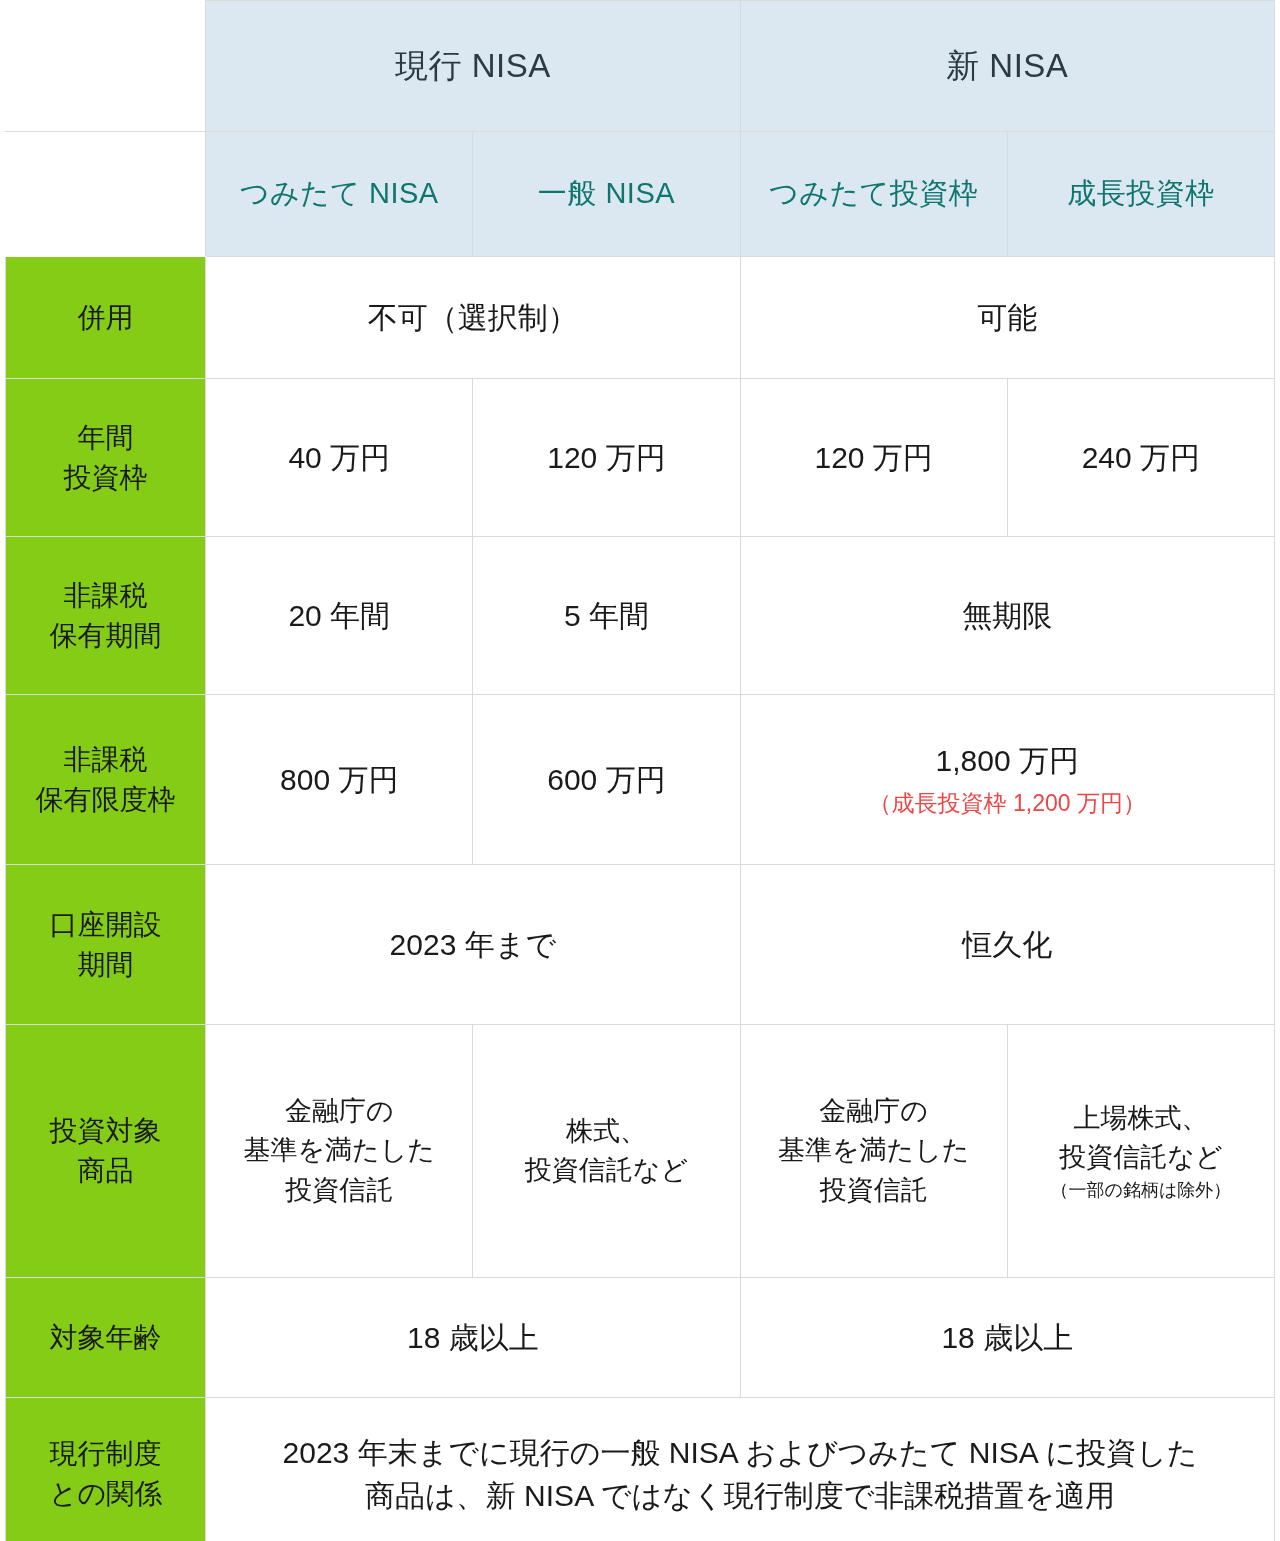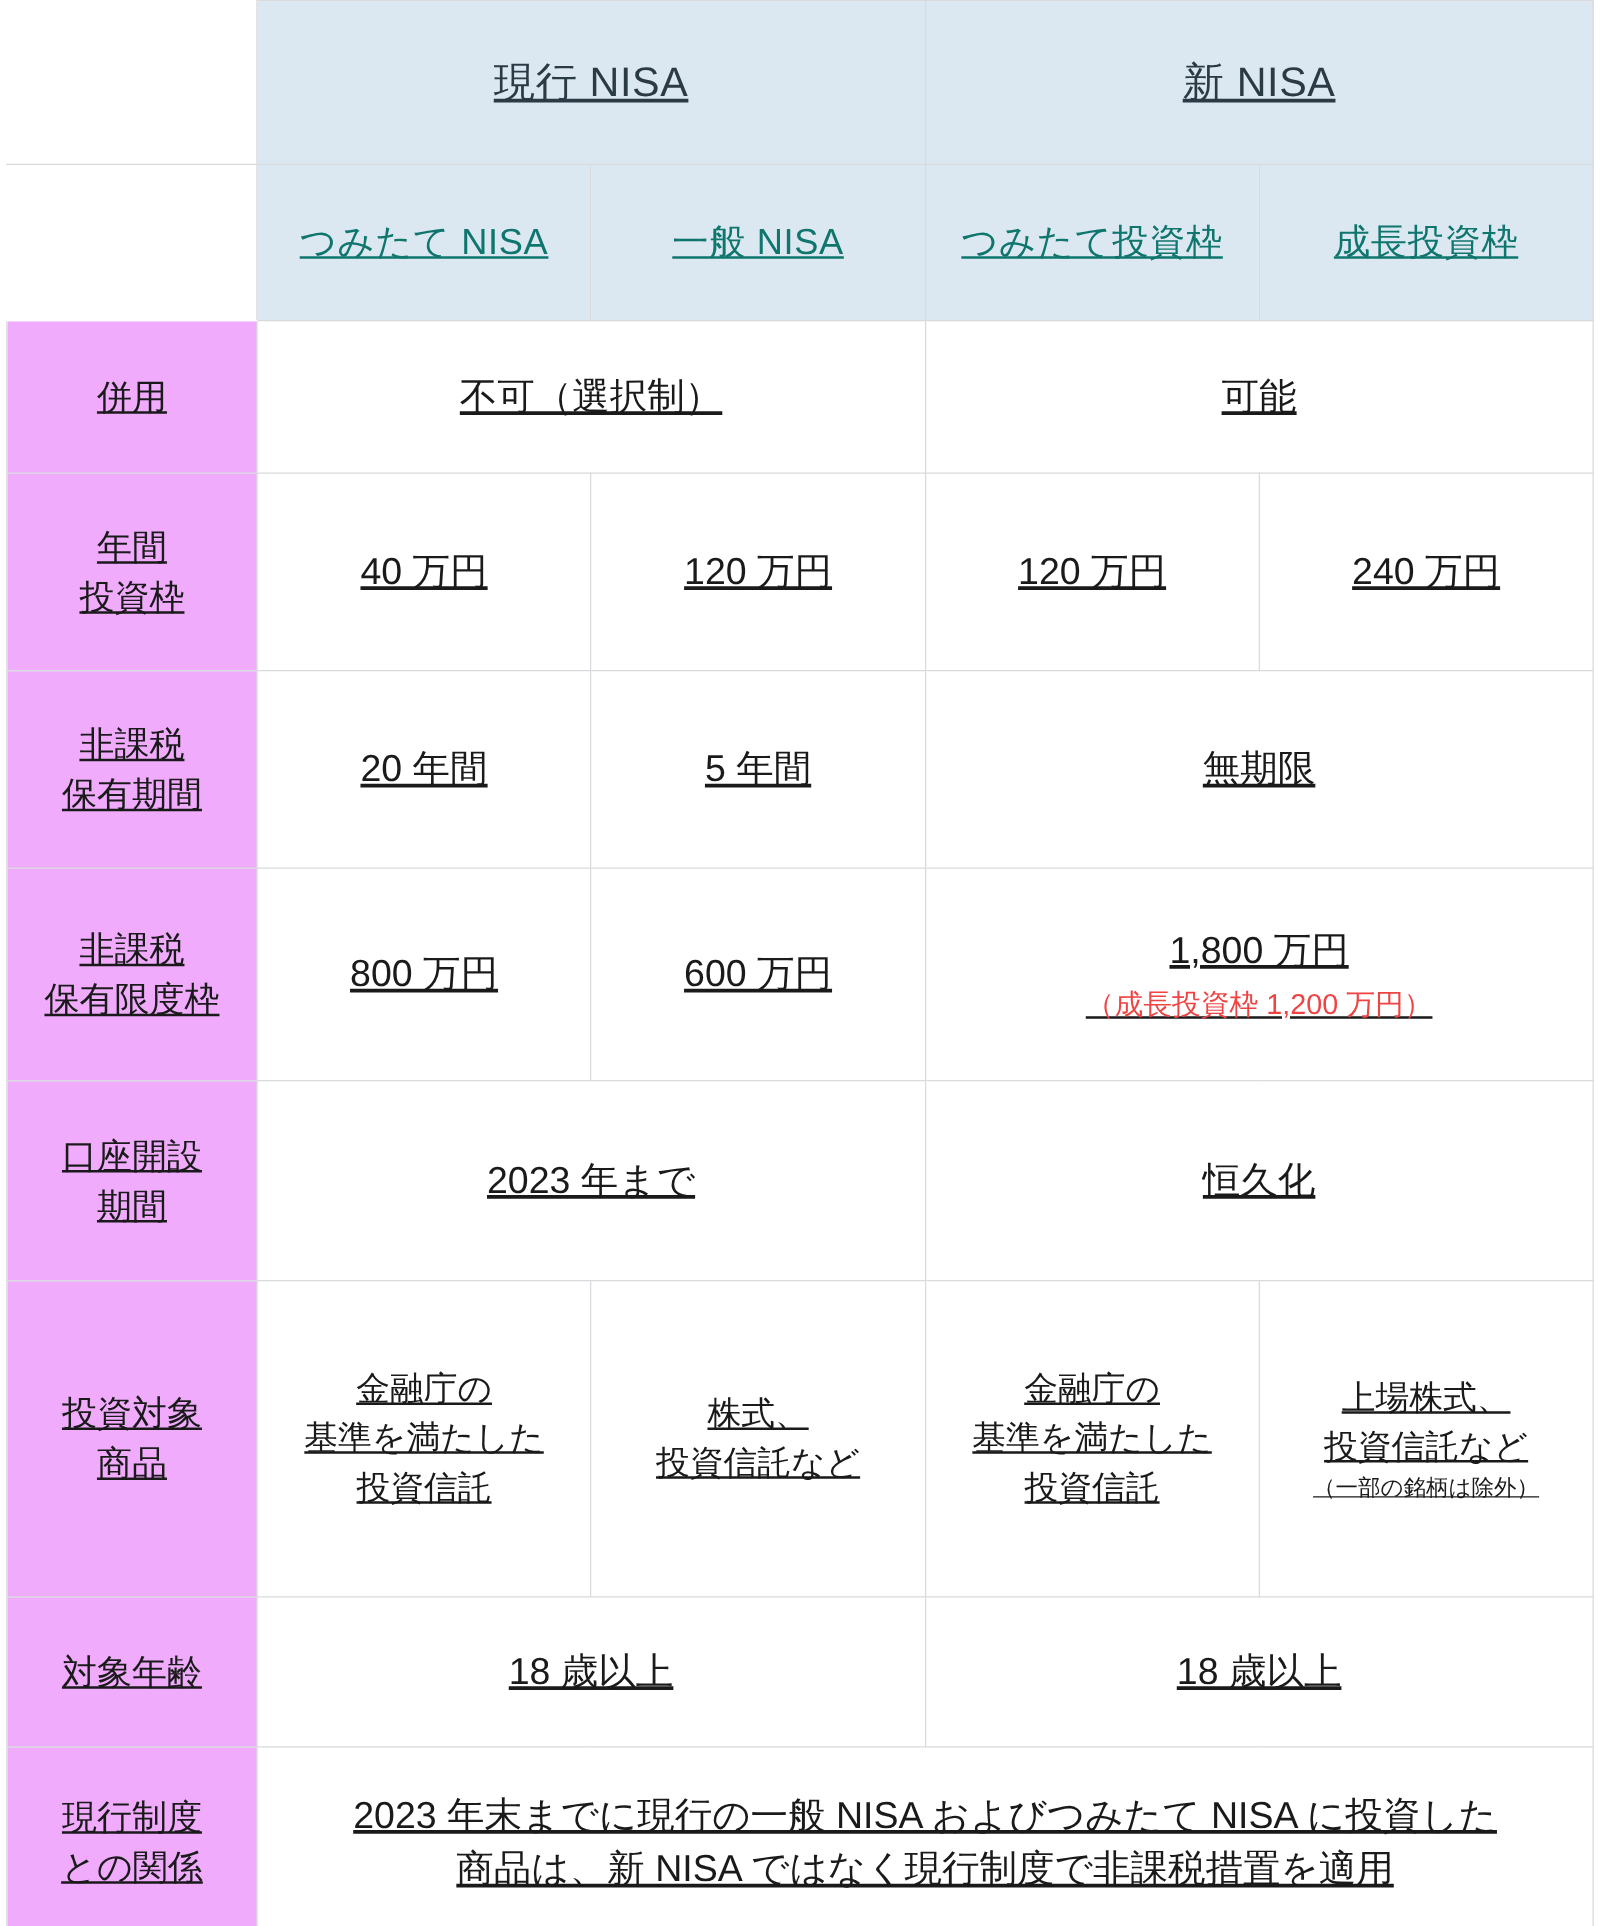--- a/index.html
+++ b/index.html
@@ -23,21 +23,20 @@
     width: 1270px;
     margin: 0 auto;
     table-layout: fixed;
   }
   table.nisa td, table.nisa th {
     border: 1px solid #d8dadd;
     text-align: center;
     vertical-align: middle;
     font-weight: normal;
     padding: 6px 6px;
-    text-decoration: underline;
   }
   
   col.c-label { width: 200px; }
   col.c-data  { width: 267px; }
 
   
   .hdr-top {
     background: #dce8f1;
     color: #2b3b46;
     font-size: 33px;
@@ -53,21 +52,21 @@
   }
   .hdr-corner {
     background: #ffffff;
     border-left: 1px solid #ffffff !important;
     border-top: 1px solid #ffffff !important;
   }
   .hdr-corner.left-blank {
     border-bottom: 1px solid #ffffff !important;
   }
   .row-label {
-    background: #f0abfc;
+    background: #84cc16;
     color: #1a1a1a;
     font-size: 28px;
     line-height: 1.42;
     font-weight: 500;
   }
   td.cell {
     background: #ffffff;
     font-size: 30px;
     line-height: 1.45;
     color: #1a1a1a;

